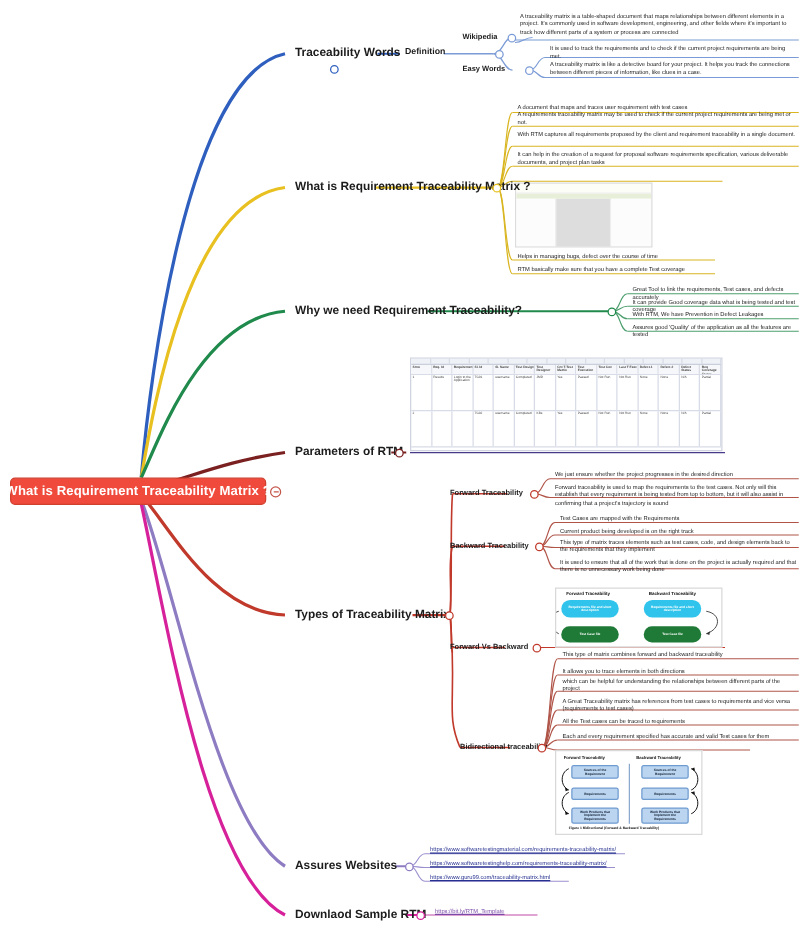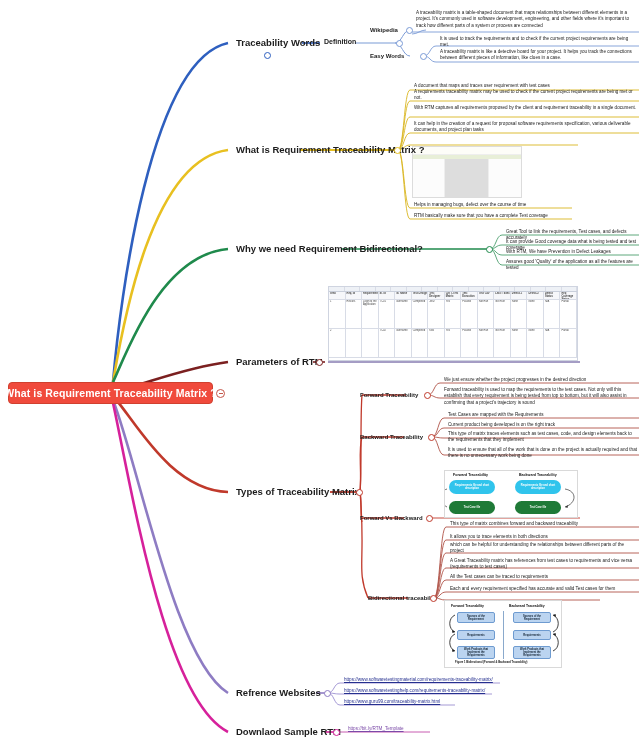--- a/index.html
+++ b/index.html
@@ -296,21 +296,21 @@
   <div class="fig" style="left:412px; top:146px; width:110px; height:52px; border:1px solid #dcdcdc; background:#fff; overflow:hidden;">
     <div style="height:8px; background:#fdfdf8; border-bottom:1px solid #eee;"></div>
     <div style="display:flex; height:4px; background:#e8efd8;"></div>
     <div style="display:flex; height:40px;">
       <div style="width:30%; border-right:1px solid #eee; background:#fcfcfc;"></div>
       <div style="width:40%; border-right:1px solid #eee; background:#dddddd;"></div>
       <div style="width:30%; background:#fcfcfc;"></div>
     </div>
   </div>
 
-  <div class="main-label" style="left:236px; top:243px;">Why we need Requirement Bidirectional?</div>
+  <div class="main-label" style="left:236px; top:243px;">Why we need Requirement Traceability?</div>
   <div class="dot" style="left:486px; top:245.5px; border:1px solid #1F8A4C;"></div>
   <div class="leaf" style="left:504px; top:229px; width:134px;">Great Tool to link the requirements, Test cases, and defects accurately</div>
   <div class="leaf" style="left:504px; top:239px; width:134px;">It can provide Good coverage data what is being tested and test coverage</div>
   <div class="leaf" style="left:504px; top:249px; width:134px;">With RTM, We have Prevention in Defect Leakages</div>
   <div class="leaf" style="left:504px; top:259px; width:134px;">Assures good 'Quality' of the application as all the features are tested</div>
 
   <div class="main-label" style="left:236px; top:356px;">Parameters of RTM</div>
   <div class="dot" style="left:316px; top:358.5px; border:1px solid #7B2020;"></div>
 
   <div class="fig fig-rtm">
@@ -446,21 +446,21 @@
       <path d="M10,50 l-3,-2 l0.5,3 z" fill="#111"></path>
       <path d="M108,31 C115,28 115,17 108,14" stroke="#111" stroke-width="0.8" fill="none"></path>
       <path d="M108,14 l3,2 l-0.5,-3 z" fill="#111"></path>
       <path d="M108,50 C115,47 115,36 108,33" stroke="#111" stroke-width="0.8" fill="none"></path>
       <path d="M108,33 l3,2 l-0.5,-3 z" fill="#111"></path>
     </svg>
 
     <div class="bd-cap" style="left:10px; top:60px;">Figure 1 Bidirectional (Forward &amp; Backward Traceability)</div>
   </div>
 
-  <div class="main-label" style="left:236px; top:687px;">Refrence Websites</div>
+  <div class="main-label" style="left:236px; top:687px;">Assures Websites</div>
   <div class="dot" style="left:324px; top:689.5px; border:1px solid #8E7CC3;"></div>
   <div class="leaf link" style="left:342px; top:677px; width:230px;">https://www.softwaretestingmaterial.com/requirements-traceability-matrix/</div>
   <div class="leaf link" style="left:342px; top:688px; width:230px;">https://www.softwaretestinghelp.com/requirements-traceability-matrix/</div>
   <div class="leaf link" style="left:342px; top:699px; width:230px;">https://www.guru99.com/traceability-matrix.html</div>
 
   <div class="main-label" style="left:236px; top:726px;">Downlaod Sample RTM</div>
   <div class="dot" style="left:333px; top:728.5px; border:1px solid #D6219B;"></div>
   <div class="leaf link" style="left:346px; top:726px; width:120px; color:#7B4AA8;">https://bit.ly/RTM_Template</div>
 
 </div>

